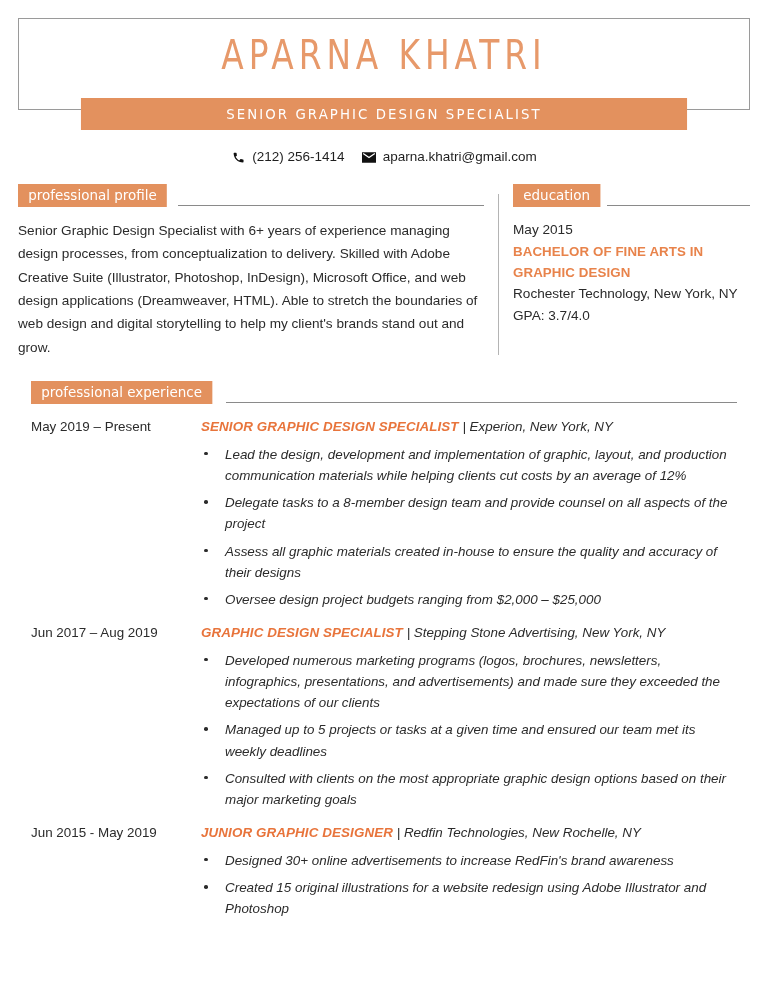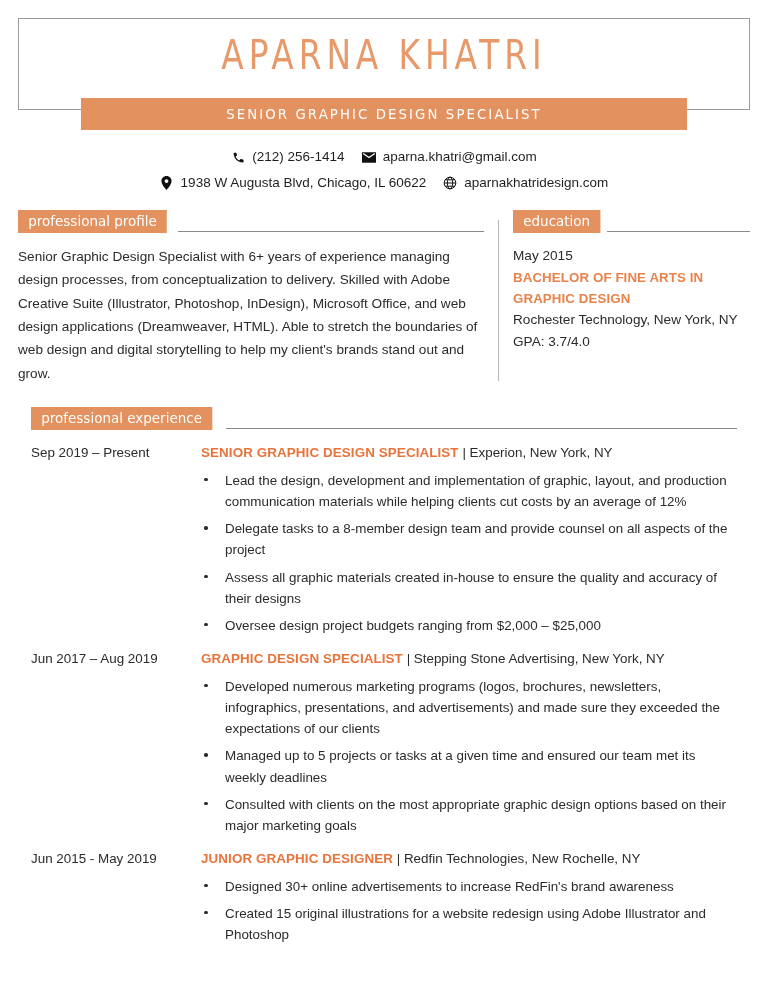--- a/index.html
+++ b/index.html
@@ -161,21 +161,21 @@
   
   .exp-section { padding: 0 31px; margin-top: 22px; }
   .job { display: flex; margin-top: 14px; }
   .job-date {
     width: 170px;
     flex: none;
     font-size: 13.4px;
     color: #2b2b2b;
     padding-top: 1px;
   }
-  .job-body { flex: 1; }
+  .job-body { flex: 1; font-style: italic; }
   .job-title-line {
     font-size: 13.4px;
     color: #2b2b2b;
     line-height: 1.4;
   }
   .job-role {
     color: #E8743B;
     font-weight: bold;
     letter-spacing: 0.1px;
   }
@@ -227,40 +227,20 @@
     <span class="contact-item">
       <span class="ci-icon">
         <svg width="14" height="11" viewBox="0 0 24 18" fill="#111">
             <path d="M0 0h24v18H0z" fill="#111"></path>
             <path d="M2 2l10 7 10-7" stroke="#fff" stroke-width="2.2" fill="none"></path>
           </svg>
       </span>
       <span>aparna.khatri@gmail.com</span>
     </span>
   </div>
-  <div class="contact-row">
-    <span class="contact-item">
-      <span class="ci-icon">
-        <svg width="11" height="14" viewBox="0 0 16 22" fill="#111">
-            <path d="M8 0C3.6 0 0 3.6 0 8c0 6 8 14 8 14s8-8 8-14c0-4.4-3.6-8-8-8zm0 11a3 3 0 110-6 3 3 0 010 6z"></path>
-          </svg>
-      </span>
-      <span>1938 W Augusta Blvd, Chicago, IL 60622</span>
-    </span>
-    <span class="contact-item">
-      <span class="ci-icon">
-        <svg width="14" height="14" viewBox="0 0 24 24" fill="none" stroke="#111" stroke-width="1.7">
-            <circle cx="12" cy="12" r="10"></circle>
-            <ellipse cx="12" cy="12" rx="4.6" ry="10"></ellipse>
-            <path d="M2 12h20M3.6 6.5h16.8M3.6 17.5h16.8"></path>
-          </svg>
-      </span>
-      <span>aparnakhatridesign.com</span>
-    </span>
-  </div>
 </div>
 
 <div class="cols">
   <div class="col-left">
     <div class="section-head">
       <div class="section-tab">professional profile</div>
       <div class="section-rule"></div>
     </div>
     <div class="profile-text">Senior Graphic Design Specialist with 6+ years of experience managing design processes, from conceptualization to delivery. Skilled with Adobe Creative Suite (Illustrator, Photoshop, InDesign), Microsoft Office, and web design applications (Dreamweaver, HTML). Able to stretch the boundaries of web design and digital storytelling to help my client's brands stand out and grow.</div>
   </div>
@@ -281,21 +261,21 @@
   </div>
 </div>
 
 <div class="exp-section">
   <div class="section-head">
     <div class="section-tab">professional experience</div>
     <div class="section-rule"></div>
   </div>
   <div id="experience-list">
       <div class="job">
-        <div class="job-date">Sep 2019 – Present</div>
+        <div class="job-date">May 2019 – Present</div>
         <div class="job-body">
           <div class="job-title-line"><span class="job-role">SENIOR GRAPHIC DESIGN SPECIALIST</span><span class="job-sep"> | </span><span>Experion, New York, NY</span></div>
           <ul class="bullets">
             <li>Lead the design, development and implementation of graphic, layout, and production communication materials while helping clients cut costs by an average of 12%</li>
             <li>Delegate tasks to a 8-member design team and provide counsel on all aspects of the project</li>
             <li>Assess all graphic materials created in-house to ensure the quality and accuracy of their designs</li>
             <li>Oversee design project budgets ranging from $2,000 – $25,000</li>
           </ul>
         </div>
       </div>

